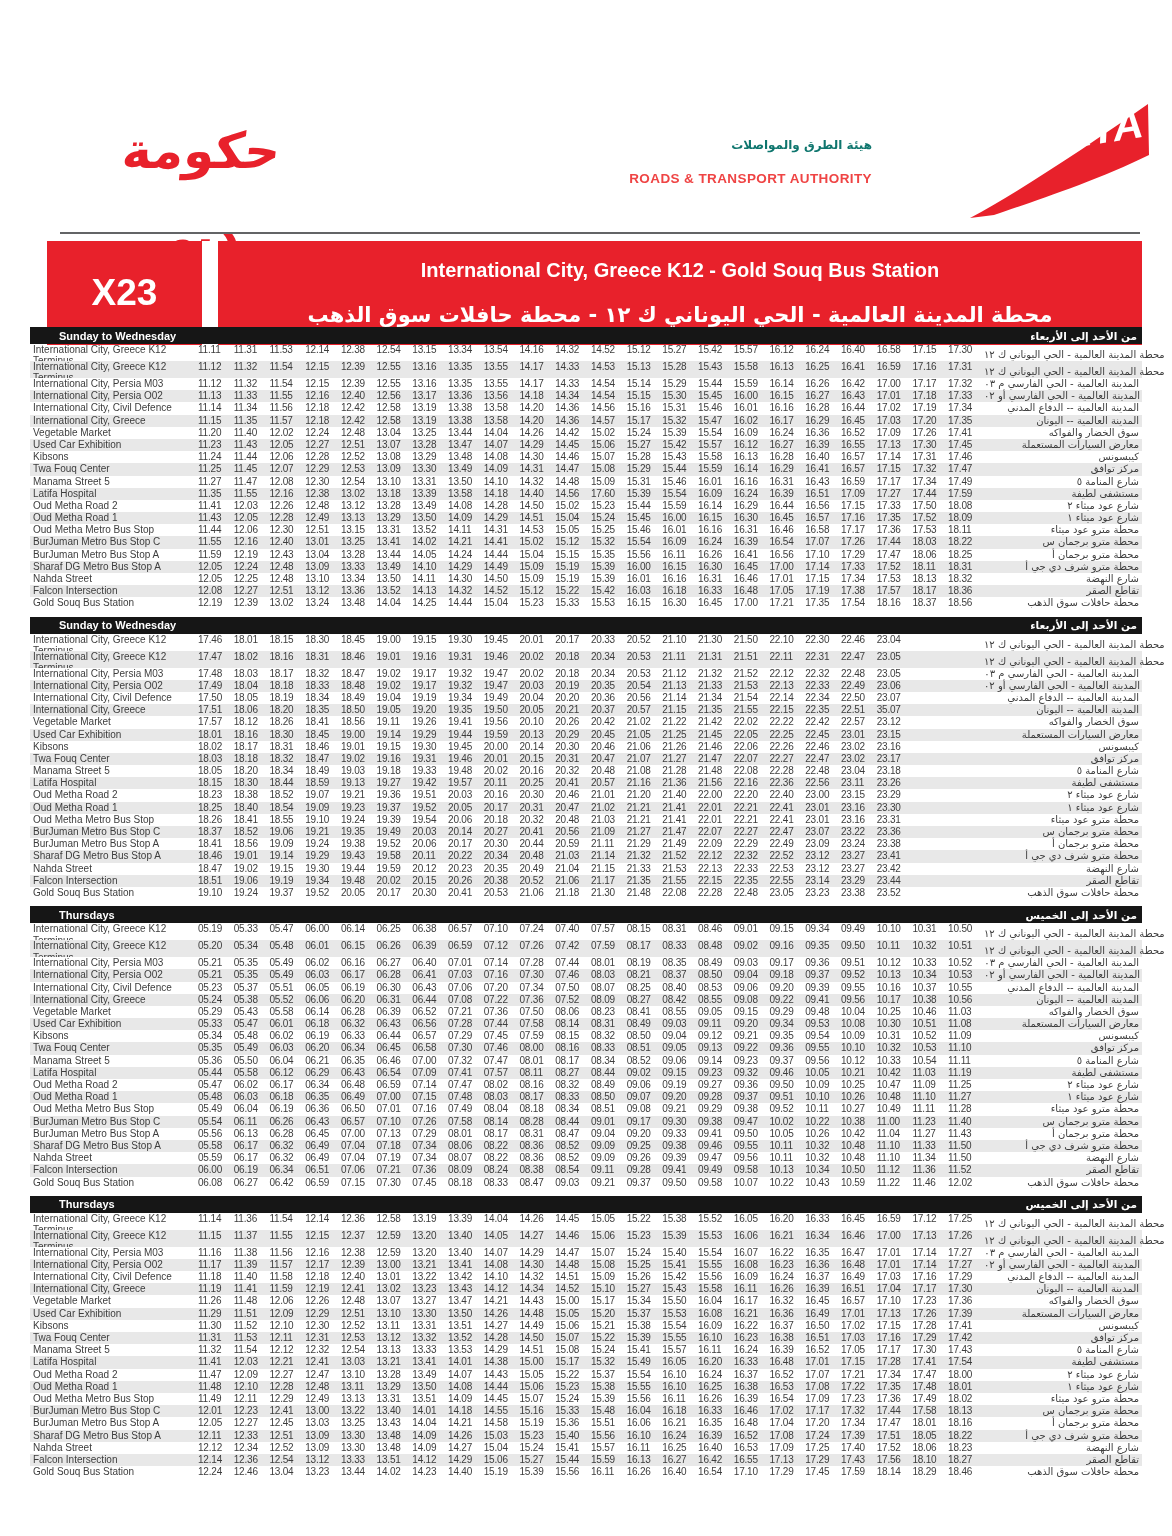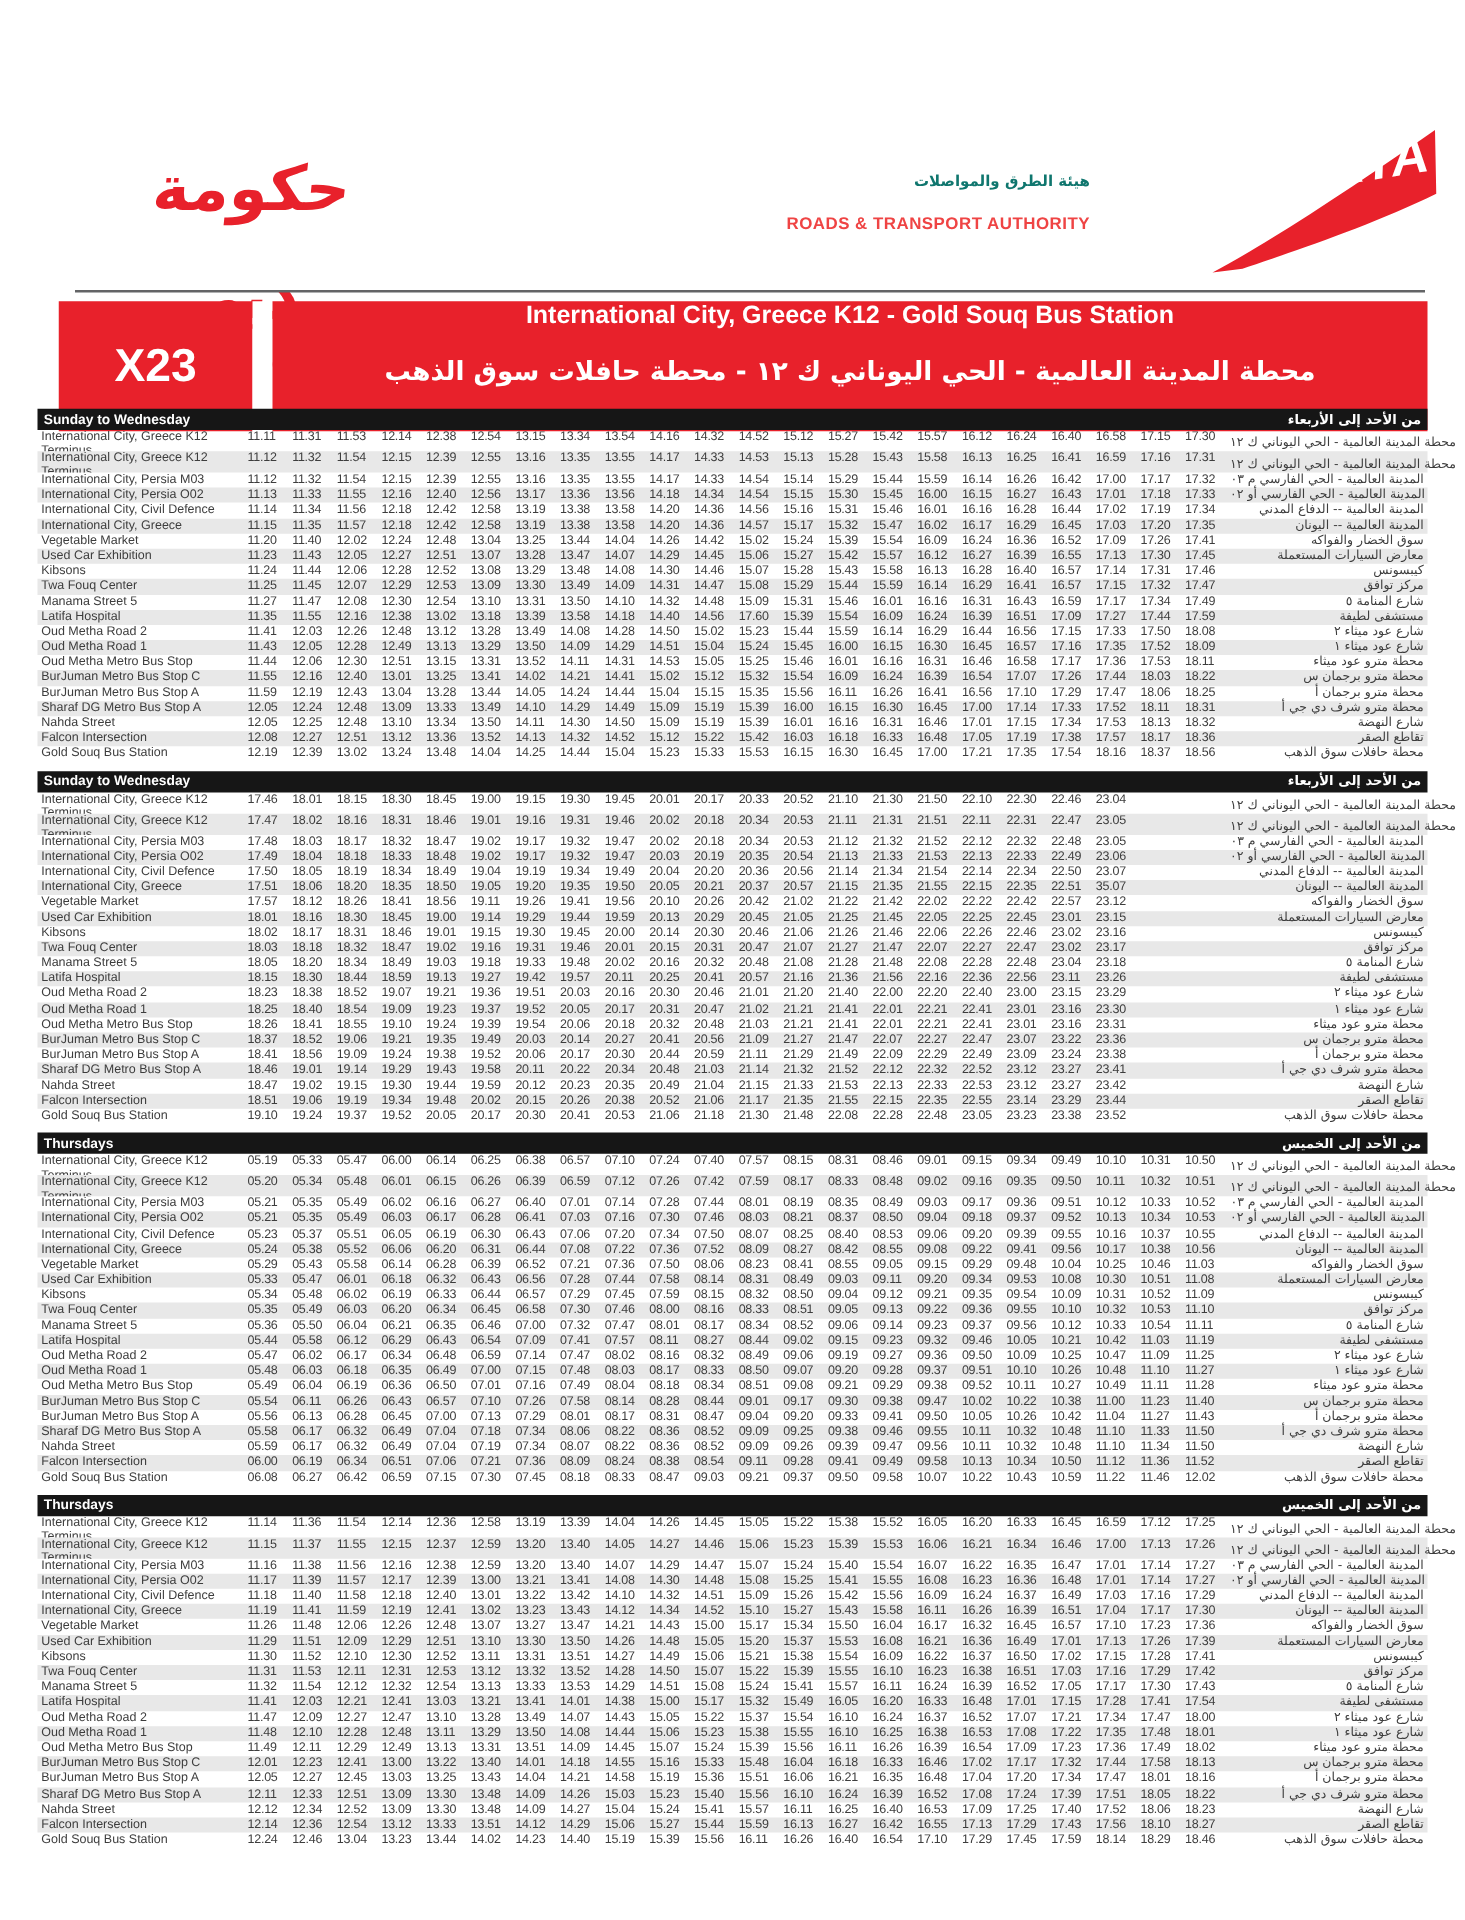--- a/index.html
+++ b/index.html
@@ -16,29 +16,29 @@
   .auth-ar{font-family:"DejaVu Sans",sans-serif;font-size:12px;font-weight:bold;color:#0f766e;letter-spacing:1px;}
   .auth-en{font-size:13.5px;font-weight:bold;color:#ef4444;letter-spacing:.4px;margin-top:19px;}
   .rta{position:absolute;right:18px;top:100px;width:190px;height:125px;}
 
   .rule{position:absolute;top:232px;left:60px;right:32px;border-top:2px solid var(--rule);}
 
   
   .banner{position:absolute;top:241px;left:47px;right:30px;height:104px;display:flex;}
   .route-box{width:155px;background:var(--red);color:#fff;font-size:37px;font-weight:bold;display:flex;align-items:center;justify-content:center;flex-shrink:0;}
   .banner-gap{width:16px;background:#fff;flex-shrink:0;}
-  .title-box{flex:1;background:var(--red);color:#fff;display:flex;flex-direction:column;align-items:center;justify-content:flex-start;gap:21px;}
+  .title-box{flex:1;background:var(--red);color:#fff;display:flex;flex-direction:column;align-items:center;justify-content:center;gap:21px;}
   .title-en{font-size:20px;font-weight:bold;}
   .title-ar{font-family:"DejaVu Sans",sans-serif;font-size:21px;font-weight:bold;direction:rtl;}
 
   
   #timetables{position:absolute;top:327px;left:30px;right:30px;}
   .section{margin-bottom:7px;}
   .bar{height:17px;background:var(--bar);color:#fff;display:flex;justify-content:space-between;align-items:center;padding:0 5px;}
-  .bar-en{font-size:11px;font-weight:bold;}
+  .bar-en{font-size:11px;font-weight:bold;margin-left:24px;}
   .bar-ar{font-family:"DejaVu Sans",sans-serif;font-size:10.5px;font-weight:bold;direction:rtl;}
   .row{display:flex;height:12.2px;line-height:12.2px;font-size:10px;}
   .row.alt{background:var(--stripe);}
   .row.double{height:17px;line-height:11.4px;justify-content:space-between;}
   .name{width:168px;padding-left:3px;flex-shrink:0;overflow:hidden;}
   .times{display:flex;width:786px;flex-shrink:0;}
   .time{width:35.72px;flex-shrink:0;letter-spacing:-.2px;white-space:nowrap;}
   .arname{flex:1;direction:rtl;white-space:nowrap;padding-right:3px;font-family:"DejaVu Sans",sans-serif;font-size:10px;}
   .row.double .arname{line-height:22.8px;}
 </style>

